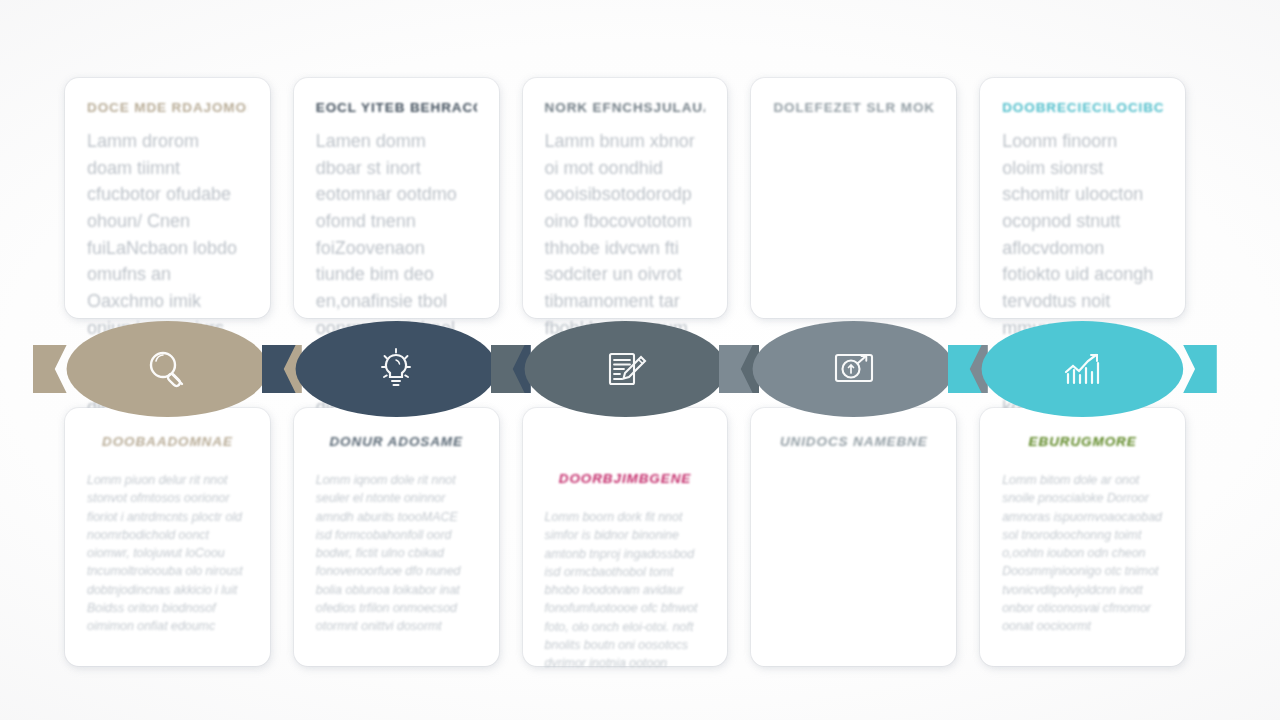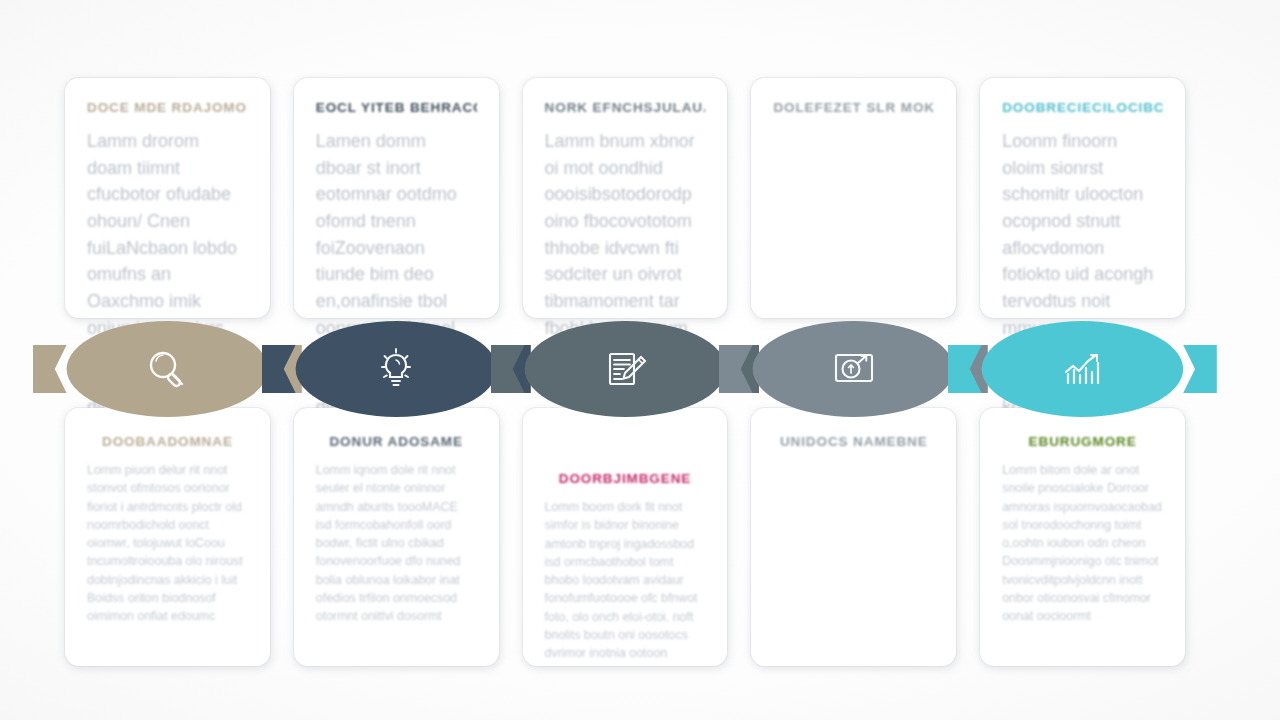--- a/index.html
+++ b/index.html
@@ -58,20 +58,21 @@
   .panel-top {
     top: 0;
     height: 240px;
     padding: 22px 22px 0 22px;
   }
 
   .panel-bottom {
     top: 330px;
     height: 258px;
     padding: 26px 22px 0 22px;
+    font-style: italic;
   }
 
   
   .panel-title {
     font-size: 13.5px;
     font-weight: bold;
     letter-spacing: 0.9px;
     line-height: 1.2;
     text-transform: uppercase;
     filter: blur(0.85px);
@@ -86,21 +87,21 @@
   .panel-body {
     margin-top: 12px;
     font-size: 18px;
     line-height: 1.48;
     color: #b9bfc6;
     filter: blur(0.9px);
     opacity: 0.95;
   }
 
   .panel-bottom .panel-body {
-    margin-top: 11px;
+    margin-top: 21px;
     color: #c2c8ce;
     font-size: 12.4px;
     line-height: 1.47;
   }
 
   
   .ribbon {
     position: absolute;
     top: 243px;
     left: -24px;

